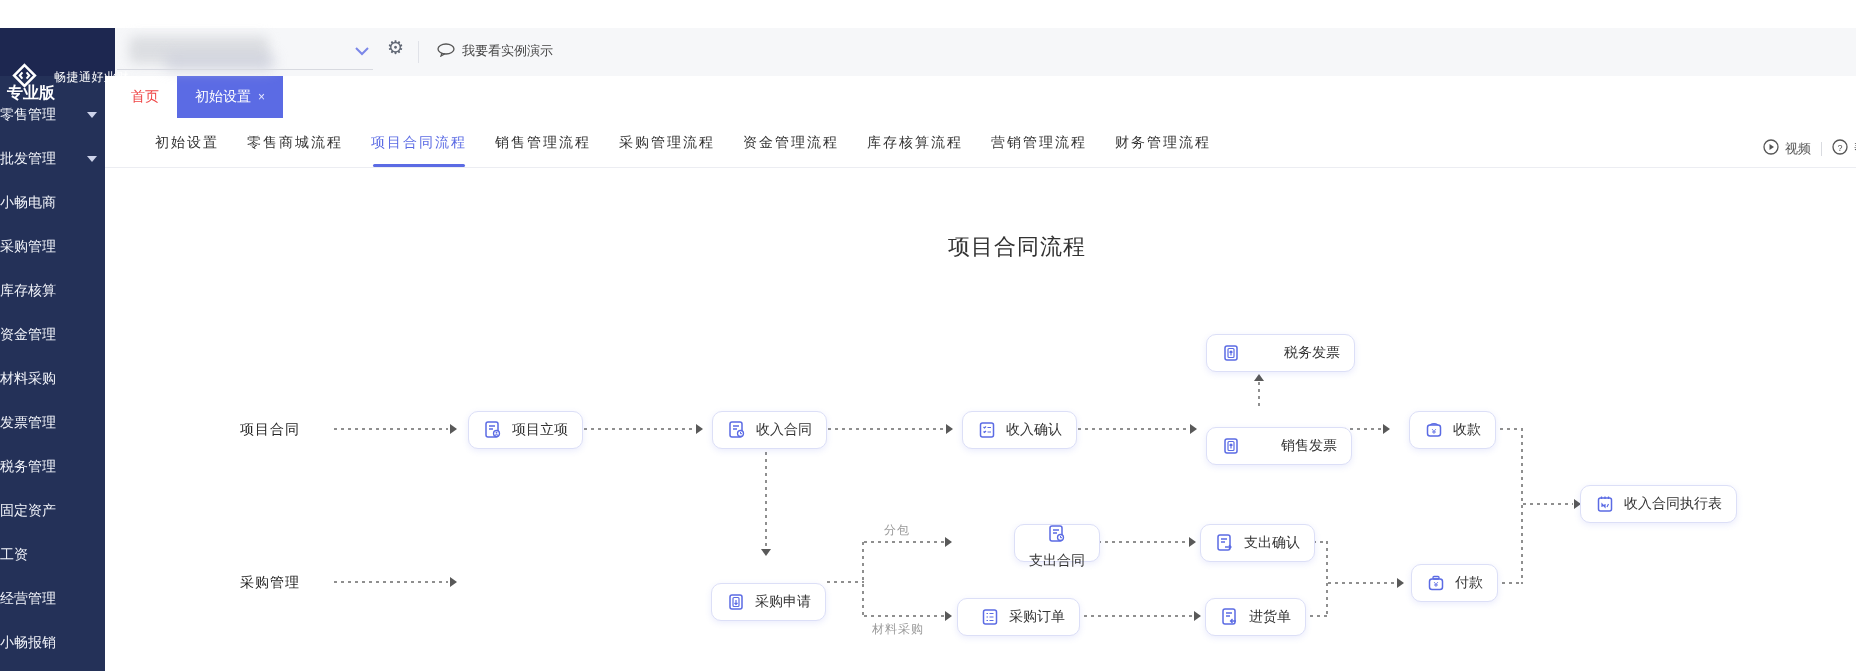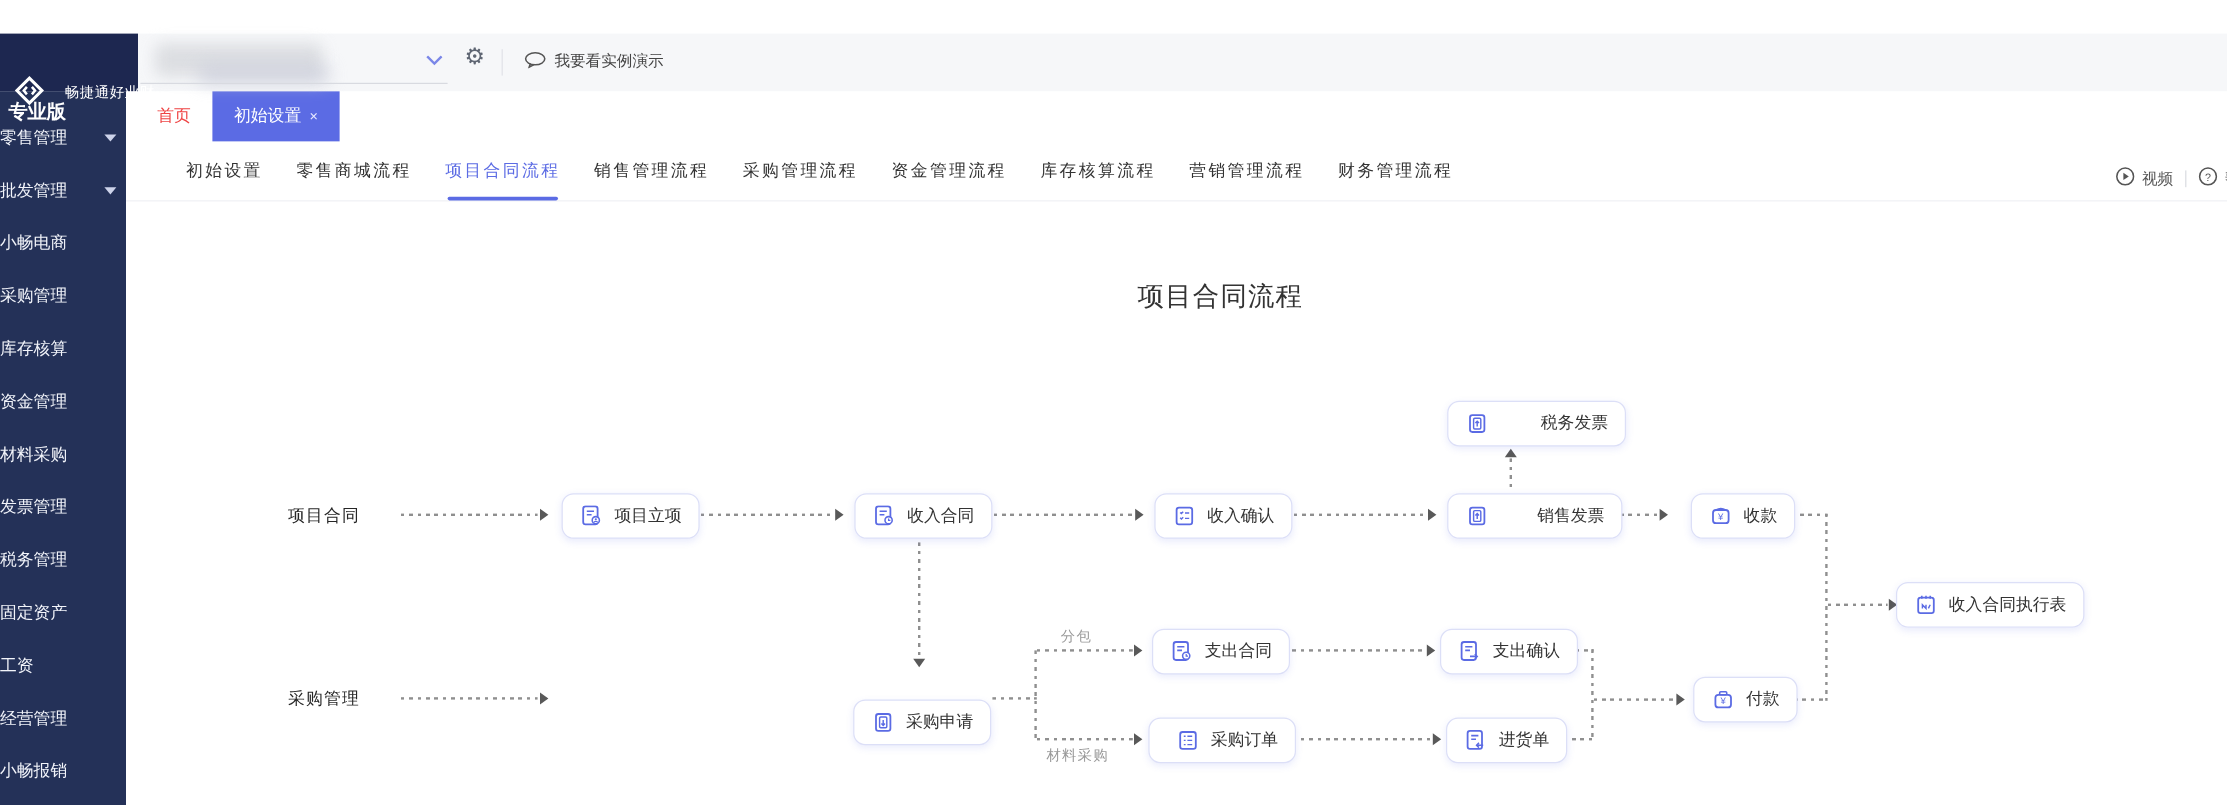--- a/index.html
+++ b/index.html
@@ -269,21 +269,21 @@
 </div>
 <div class="node" style="left:962px;top:411px;">
   <span class="nicon">
       <svg width="18" height="18" viewBox="0 0 18 18">
         <rect x="2.5" y="2" width="13" height="14" rx="2" fill="none" stroke="currentColor" stroke-width="1.5"></rect>
         <path d="M5.5 6 L6.5 7 L8 5.5 M9.5 6.5 H13 M5.5 10.5 L6.5 11.5 L8 10 M9.5 11 H13" fill="none" stroke="currentColor" stroke-width="1.2"></path>
       </svg>
     </span>
   <span>收入确认</span>
 </div>
-<div class="node" style="left:1206px;top:411px;gap:40px;">
+<div class="node" style="left:1206px;top:427px;gap:40px;">
   <span class="nicon">
       <svg width="18" height="18" viewBox="0 0 18 18">
         <rect x="3" y="2" width="12" height="14" rx="2" fill="none" stroke="currentColor" stroke-width="1.5"></rect>
         <rect x="6" y="4.5" width="6" height="9" rx="1" fill="none" stroke="currentColor" stroke-width="1.2"></rect>
         <path d="M9 11.5 V7 M7.5 8.5 L9 7 L10.5 8.5" fill="none" stroke="currentColor" stroke-width="1.2"></path>
       </svg>
     </span>
   <span>销售发票</span>
 </div>
 <div class="node" style="left:1206px;top:334px;gap:43px;">
@@ -319,21 +319,21 @@
 <div class="node" style="left:711px;top:583px;">
   <span class="nicon">
       <svg width="18" height="18" viewBox="0 0 18 18">
         <rect x="3" y="2" width="12" height="14" rx="2" fill="none" stroke="currentColor" stroke-width="1.5"></rect>
         <rect x="6" y="4.5" width="6" height="9" rx="1" fill="none" stroke="currentColor" stroke-width="1.2"></rect>
         <path d="M9 7 V11.5 M7.5 10 L9 11.5 L10.5 10" fill="none" stroke="currentColor" stroke-width="1.2"></path>
       </svg>
     </span>
   <span>采购申请</span>
 </div>
-<div class="node" style="left:960px;top:524px;">
+<div class="node" style="left:1014px;top:524px;flex-direction:column;">
   <span class="nicon">
       <svg width="18" height="18" viewBox="0 0 18 18">
         <rect x="2" y="1" width="12" height="15" rx="2" fill="none" stroke="currentColor" stroke-width="1.5"></rect>
         <path d="M5 5 H11 M5 8 H9" stroke="currentColor" stroke-width="1.3"></path>
         <circle cx="12.5" cy="12.5" r="3" fill="#fff" stroke="currentColor" stroke-width="1.3"></circle>
         <path d="M12.5 11 V12.7 H14" fill="none" stroke="currentColor" stroke-width="1"></path>
       </svg>
     </span>
   <span>支出合同</span>
 </div>

